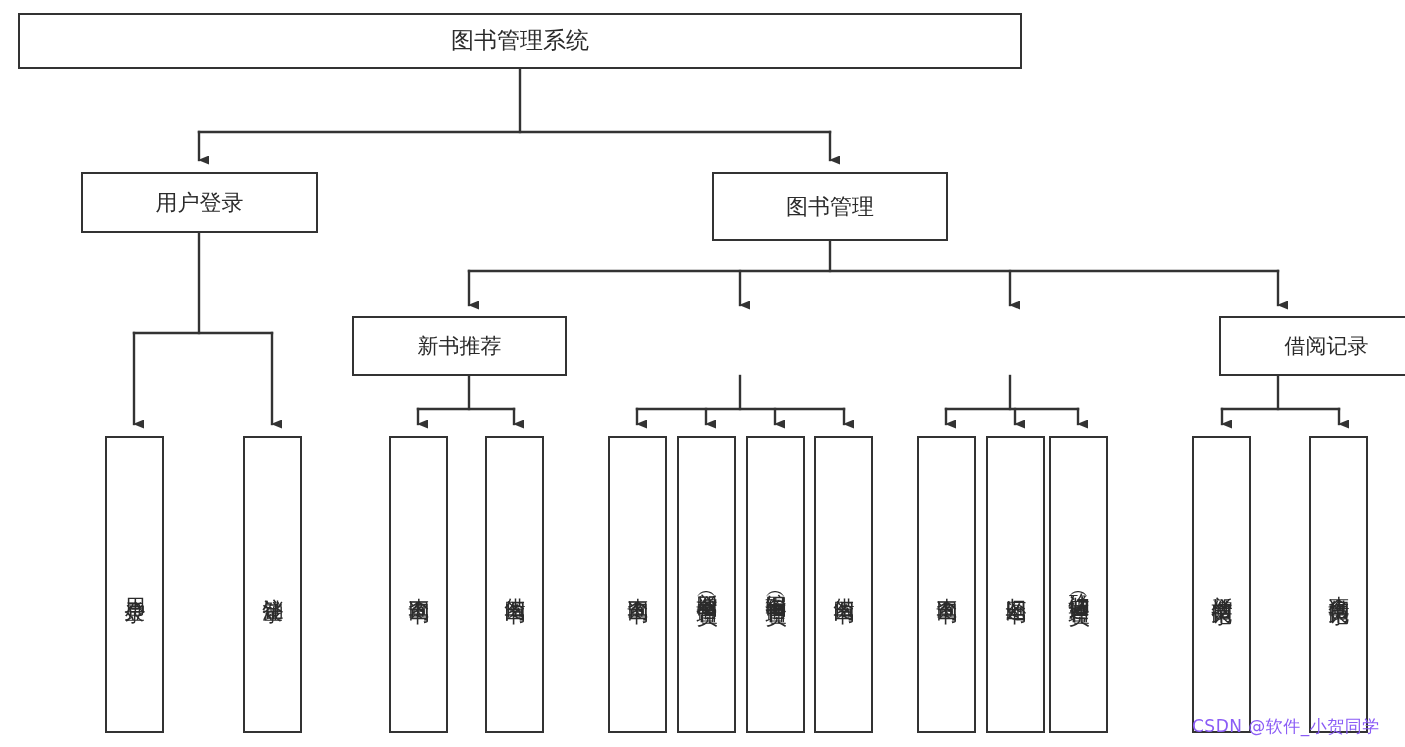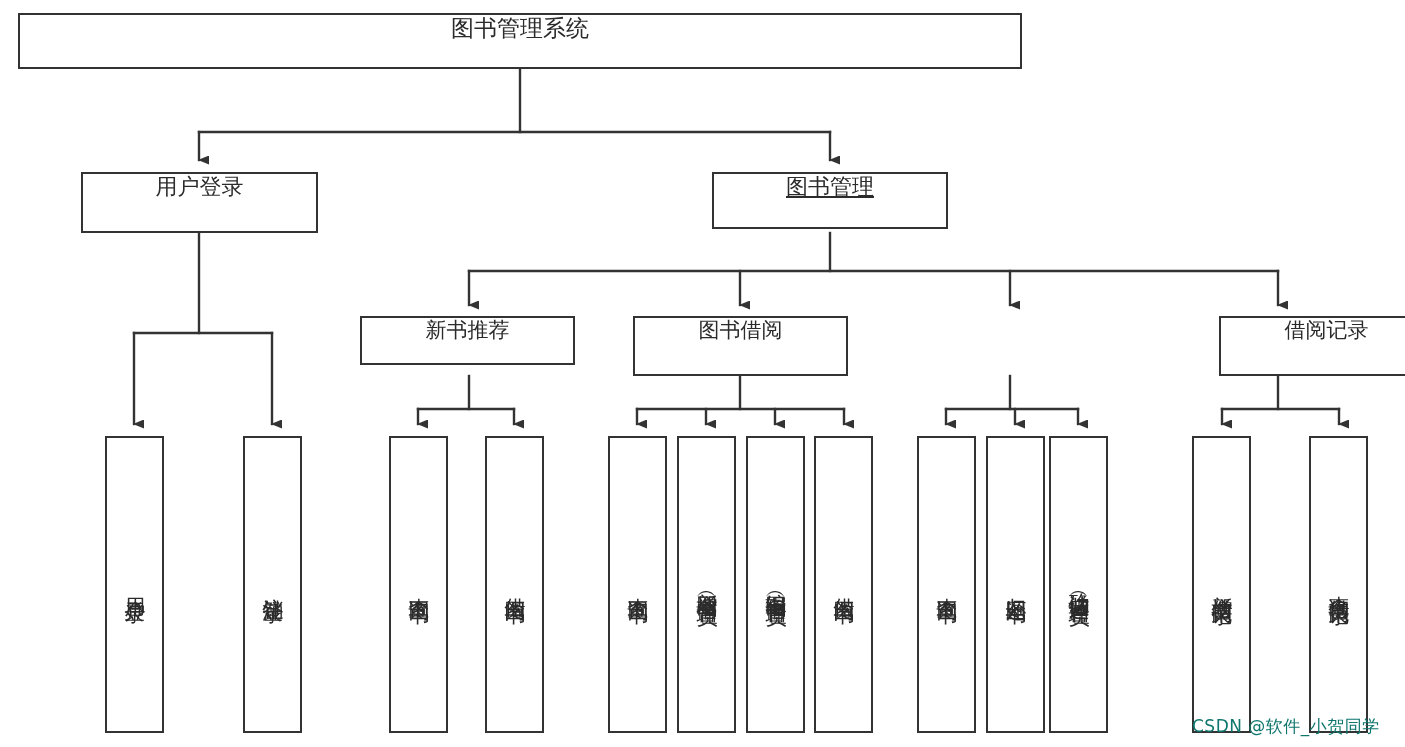--- a/index.html
+++ b/index.html
@@ -25,20 +25,21 @@
     width: 1405px;
     height: 747px;
     pointer-events: none;
   }
   .node {
     position: absolute;
     box-sizing: border-box;
     background: #ffffff;
     border: 2px solid #333333;
     display: flex;
+    align-items: center;
     justify-content: center;
     color: #2b2b2b;
   }
   .node .node-label {
     display: block;
     text-align: center;
     line-height: 1.18;
     color: #2b2b2b;
   }
   .node-root .node-label { font-size: 23px; }
@@ -51,21 +52,21 @@
   .node-leaf .node-label {
     writing-mode: vertical-rl;
     text-orientation: upright;
     font-size: 21px;
     letter-spacing: 2px;
     line-height: 1;
     white-space: nowrap;
   }
   .watermark {
     position: absolute;
-    color: #0f766e;
+    color: #8b5cf6;
     font-size: 17px;
     white-space: nowrap;
     letter-spacing: 0.5px;
     pointer-events: none;
     text-align: center;
   }
 </style>
 </head>
 <body>
 
@@ -121,29 +122,26 @@
     </g>
   </svg>
 
   <div class="node node-root" style="left:18px; top:13px; width:1004px; height:56px;">
     <span class="node-label">图书管理系统</span>
   </div>
 
   <div class="node node-l2" style="left:81px; top:172px; width:237px; height:61px;">
     <span class="node-label">用户登录</span>
   </div>
-  <div class="node node-l2" style="left:712px; top:172px; width:236px; height:57px;text-decoration:underline;">
+  <div class="node node-l2" style="left:712px; top:172px; width:236px; height:69px;">
     <span class="node-label">图书管理</span>
   </div>
 
-  <div class="node node-l3" style="left:360px; top:316px; width:215px; height:49px;">
+  <div class="node node-l3" style="left:352px; top:316px; width:215px; height:60px;">
     <span class="node-label">新书推荐</span>
-  </div>
-  <div class="node node-l3" style="left:633px; top:316px; width:215px; height:60px;">
-    <span class="node-label">图书借阅</span>
   </div>
   <div class="node node-l3" style="left:1171px; top:316px; width:215px; height:60px;margin-left:48px;">
     <span class="node-label">借阅记录</span>
   </div>
 
   <div class="node node-leaf" style="left:105px; top:436px; width:59px; height:297px;">
     <span class="node-label">用户登录</span>
   </div>
   <div class="node node-leaf" style="left:243px; top:436px; width:59px; height:297px;">
     <span class="node-label">注销登录</span>

